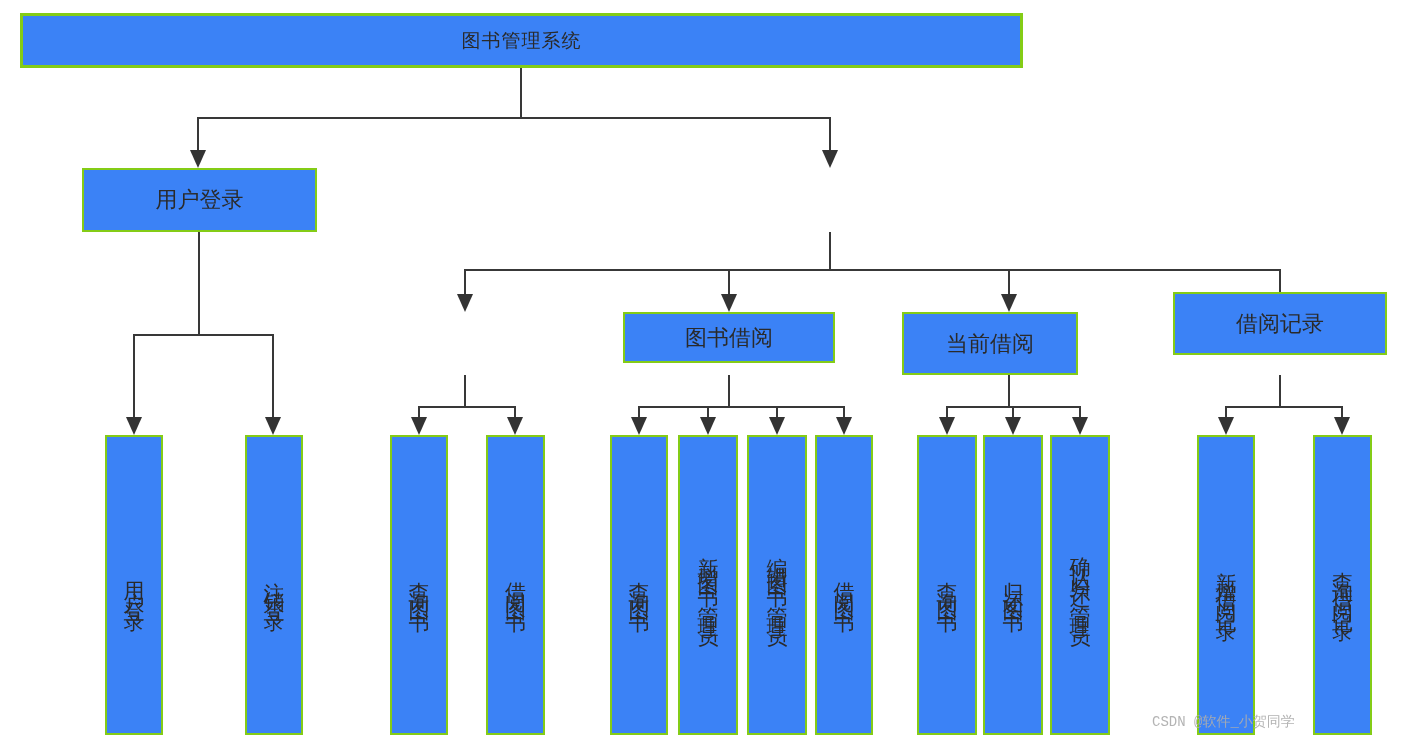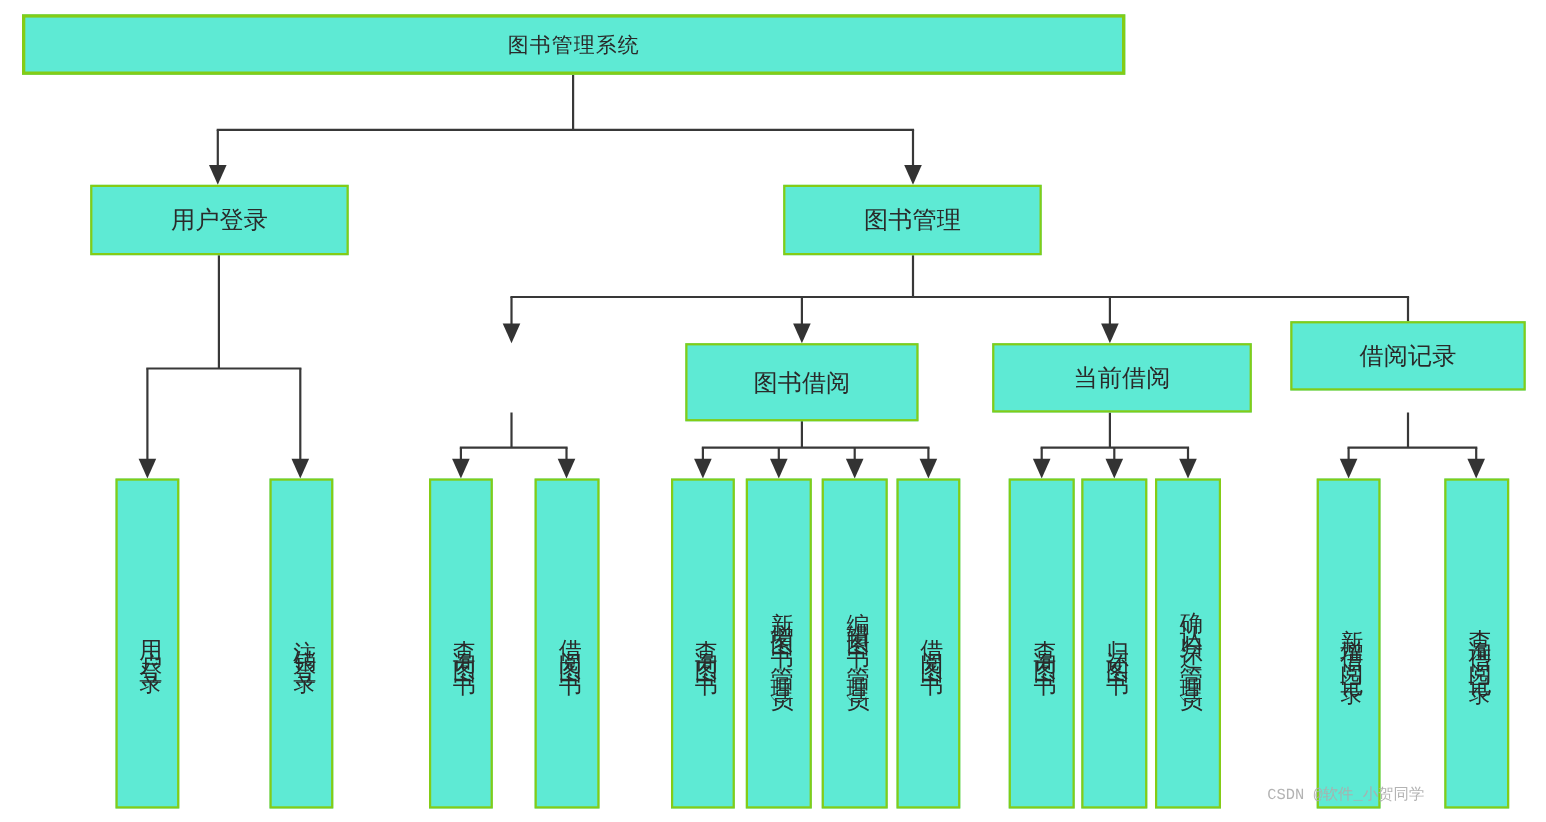--- a/index.html
+++ b/index.html
@@ -7,28 +7,27 @@
   .canvas {
     position: relative;
     width: 1405px;
     height: 747px;
     background: #ffffff;
     overflow: hidden;
   }
   svg.connectors { position: absolute; left: 0; top: 0; z-index: 1; }
   .box {
     position: absolute;
-    background: #5eead4;
+    background: #3b82f6;
     border: 2px solid #84cc16;
     color: #2a2a2a;
     display: flex;
     align-items: center;
     justify-content: center;
     z-index: 2;
-    font-family: Liberation Mono, monospace;
   }
   .box.root { border-width: 3px; font-size: 19px; letter-spacing: 1px; }
   .box.l2 { font-size: 22px; }
   .box.l3 { font-size: 22px; }
   .box.leaf > span {
     writing-mode: vertical-rl;
     text-orientation: mixed;
     font-size: 21px;
     letter-spacing: 10px;
     line-height: 1.05;
@@ -112,24 +111,23 @@
       <polygon points="1005,417 1021,417 1013,435"></polygon>
       <polygon points="1072,417 1088,417 1080,435"></polygon>
       <polygon points="1218,417 1234,417 1226,435"></polygon>
       <polygon points="1334,417 1350,417 1342,435"></polygon>
     </g>
   </svg>
 
   <div class="box root" style="left:20px; top:13px; width:1003px; height:55px">图书管理系统</div>
 
   <div class="box l2" style="left:82px; top:168px; width:235px; height:64px">用户登录</div>
-  <div class="box l2" style="left:712px; top:168px; width:235px; height:64px">图书管理</div>
 
-  <div class="box l3" style="left:623px; top:312px; width:212px; height:71px">图书借阅</div>
-  <div class="box l3" style="left:902px; top:312px; width:236px; height:63px">当前借阅</div>
+  <div class="box l3" style="left:623px; top:312px; width:212px; height:51px">图书借阅</div>
+  <div class="box l3" style="left:902px; top:312px; width:176px; height:63px">当前借阅</div>
   <div class="box l3" style="left:1173px; top:292px; width:214px; height:63px">借阅记录</div>
 
   <div class="box leaf" style="left:105px; top:435px; width:58px; height:300px">
     <span>用户登录</span>
   </div>
   <div class="box leaf" style="left:245px; top:435px; width:58px; height:300px">
     <span>注销登录</span>
   </div>
 
   <div class="box leaf" style="left:390px; top:435px; width:58px; height:300px">

